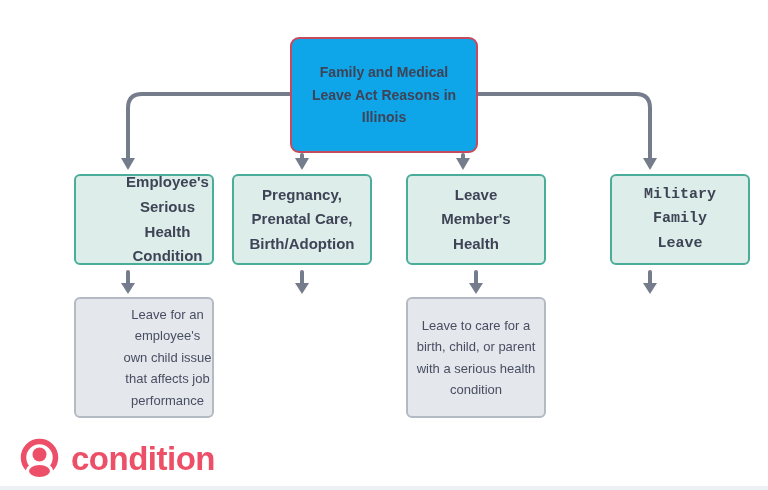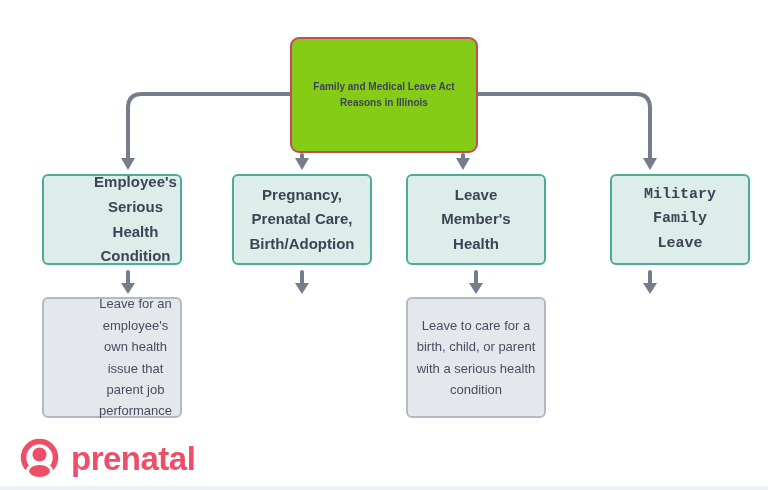--- a/index.html
+++ b/index.html
@@ -25,26 +25,26 @@
     position: absolute;
     display: flex;
     align-items: center;
     justify-content: center;
     text-align: center;
   }
 
   .root-box {
     left: 290px; top: 37px;
     width: 188px; height: 116px;
-    background: #84cc16;
+    background: #0ea5e9;
     border: 2.5px solid #c64a5e;
     border-radius: 9px;
     color: #3e4356;
     font-weight: bold;
-    font-size: 10px;
+    font-size: 14px;
     line-height: 1.62;
   }
   .root-box span { display: inline-block; max-width: 160px; }
 
   .branch-box {
     top: 174px;
     width: 140px; height: 91px;
     background: #ddeeea;
     border: 2px solid #4aad9a;
     border-radius: 6px;
@@ -61,21 +61,21 @@
     background: #e4e7ec;
     border: 2px solid #b4bac4;
     border-radius: 6px;
     color: #484e61;
     font-weight: normal;
     font-size: 13px;
     line-height: 1.65;
   }
   .desc-box span { display: inline-block; max-width: 120px; }
 
-  .col0 { left: 42px; padding-left: 47px; }
+  .col0 { left: 74px; padding-left: 47px; }
   .col1 { left: 232px; }
   .col2 { left: 406px; }
   .col3 { left: 610px; font-family: Liberation Mono, monospace; }
 
   .logo {
     position: absolute;
     left: 17px; top: 436px;
     display: flex;
     align-items: center;
     gap: 9px;
@@ -137,30 +137,30 @@
     <span>Pregnancy, Prenatal Care, Birth/Adoption</span>
   </div>
   <div class="box branch-box col2">
     <span>Leave Member's Health</span>
   </div>
   <div class="box branch-box col3">
     <span>Military Family Leave</span>
   </div>
 
   <div class="box desc-box col0">
-    <span>Leave for an employee's own health issue that parent job performance</span>
+    <span>Leave for an employee's own child issue that affects job performance</span>
   </div>
   <div class="box desc-box col2">
     <span>Leave to care for a birth, child, or parent with a serious health condition</span>
   </div>
 
   <div class="logo">
     <svg width="45" height="45" viewBox="0 0 45 45" xmlns="http://www.w3.org/2000/svg">
       <circle cx="22.5" cy="21.5" r="16" fill="none" stroke="#ec4f67" stroke-width="5.5"></circle>
       <circle cx="22.5" cy="18.5" r="7" fill="#ec4f67"></circle>
       <ellipse cx="22.5" cy="35" rx="12" ry="7.5" fill="#ec4f67" stroke="#ffffff" stroke-width="3"></ellipse>
     </svg>
-    <span class="logo-text">prenatal</span>
+    <span class="logo-text">condition</span>
   </div>
 
   <div class="bottom-strip"></div>
 
 </div>
 
 </body></html>

